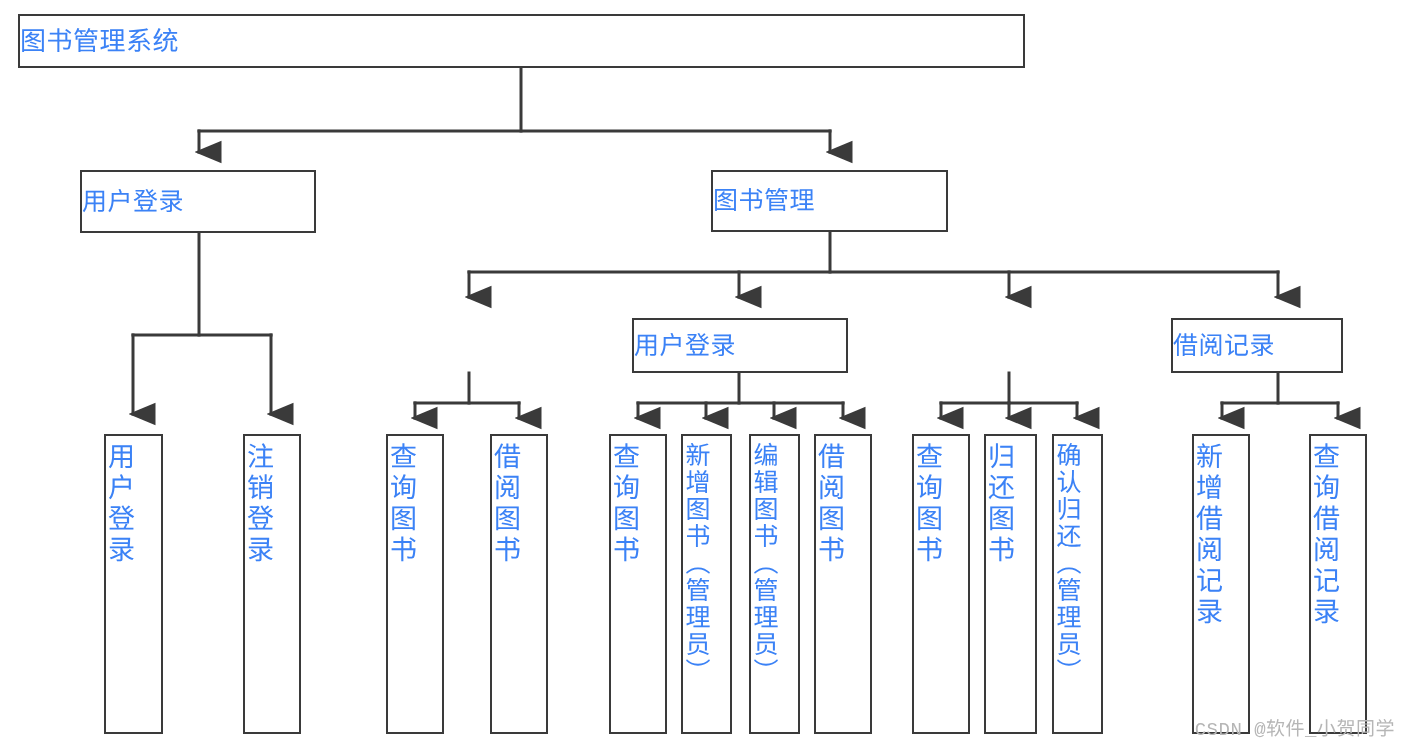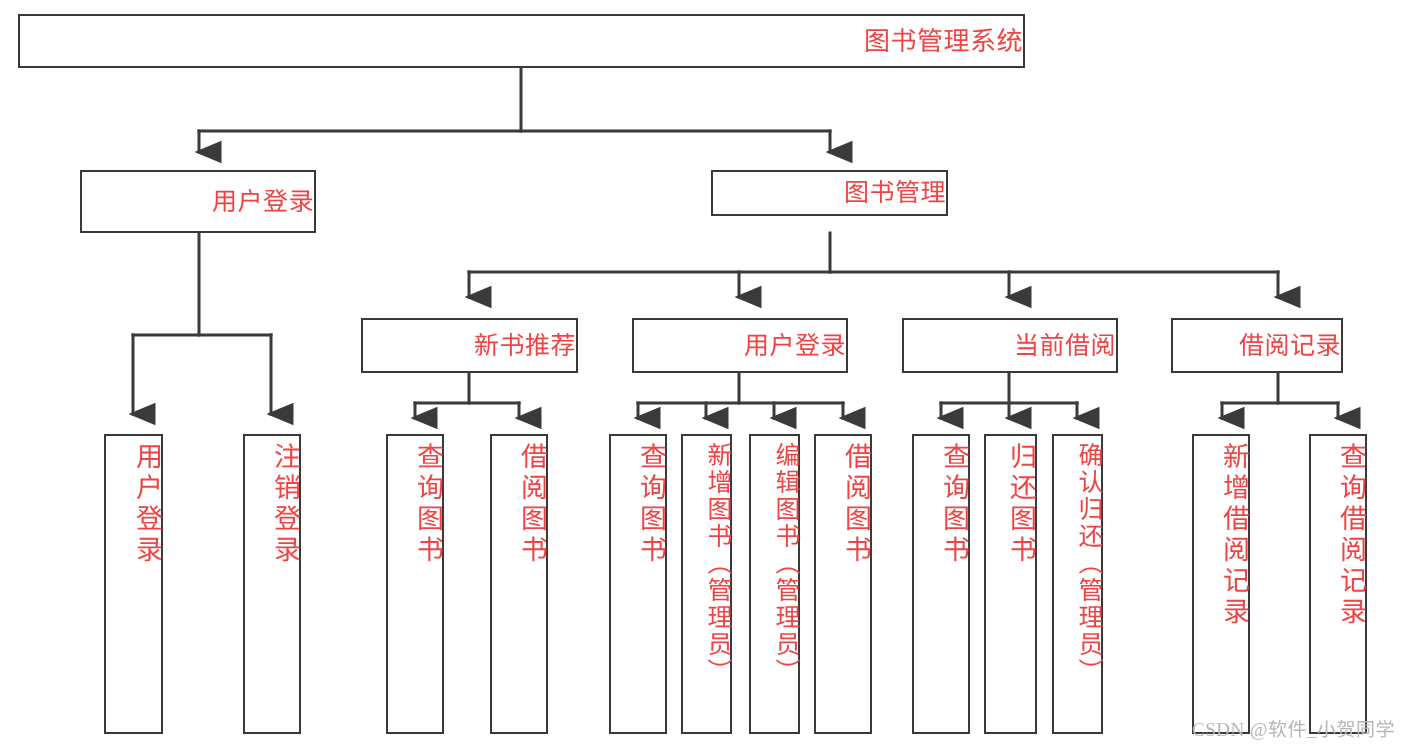--- a/index.html
+++ b/index.html
@@ -26,22 +26,22 @@
     height: 747px;
     pointer-events: none;
   }
   .node {
     position: absolute;
     box-sizing: border-box;
     background: #ffffff;
     border: 2.5px solid #3a3a3a;
     display: flex;
     align-items: center;
-    justify-content: flex-end;
-    color: #ef4444;
+    justify-content: flex-start;
+    color: #3b82f6;
     z-index: 2;
   }
   .node .label {
     display: block;
     text-align: center;
     line-height: 1.18;
     letter-spacing: 0.5px;
     white-space: nowrap;
   }
   
@@ -70,21 +70,21 @@
   }
   .watermark {
     position: absolute;
     right: 10px;
     bottom: 6px;
     font-size: 19px;
     color: #b6b6b6;
     letter-spacing: 0.5px;
     white-space: nowrap;
     z-index: 3;
-    font-family: Liberation Serif, serif;
+    font-family: Liberation Mono, monospace;
   }
 </style>
 </head>
 <body>
 
 <div id="canvas">
 
   <svg id="edges" viewBox="0 0 1405 747" width="1405" height="747">
     <defs>
       <marker id="arrow" viewBox="0 0 12 12" refX="6" refY="10" markerWidth="9" markerHeight="9" orient="auto-start-reverse">
@@ -136,35 +136,29 @@
   </svg>
 
   <div class="node horiz root" style="left:18px; top:14px; width:1007px; height:54px;">
     <span class="label">图书管理系统</span>
   </div>
 
   <div class="node horiz" style="left:80px; top:170px; width:236px; height:63px;">
     <span class="label">用户登录</span>
   </div>
 
-  <div class="node horiz" style="left:711px; top:170px; width:237px; height:46px;">
+  <div class="node horiz" style="left:711px; top:170px; width:237px; height:62px;">
     <span class="label">图书管理</span>
   </div>
 
-  <div class="node horiz" style="left:361px; top:318px; width:217px; height:55px;">
-    <span class="label">新书推荐</span>
-  </div>
 
   <div class="node horiz" style="left:632px; top:318px; width:216px; height:55px;">
     <span class="label">用户登录</span>
   </div>
 
-  <div class="node horiz" style="left:902px; top:318px; width:216px; height:55px;">
-    <span class="label">当前借阅</span>
-  </div>
 
   <div class="node horiz" style="left:1171px; top:318px; width:172px; height:55px;">
     <span class="label">借阅记录</span>
   </div>
 
   <div class="node vert" style="left:104px; top:434px; width:59px; height:300px;">
     <span class="label">用户登录</span>
   </div>
 
   <div class="node vert" style="left:243px; top:434px; width:58px; height:300px;">

